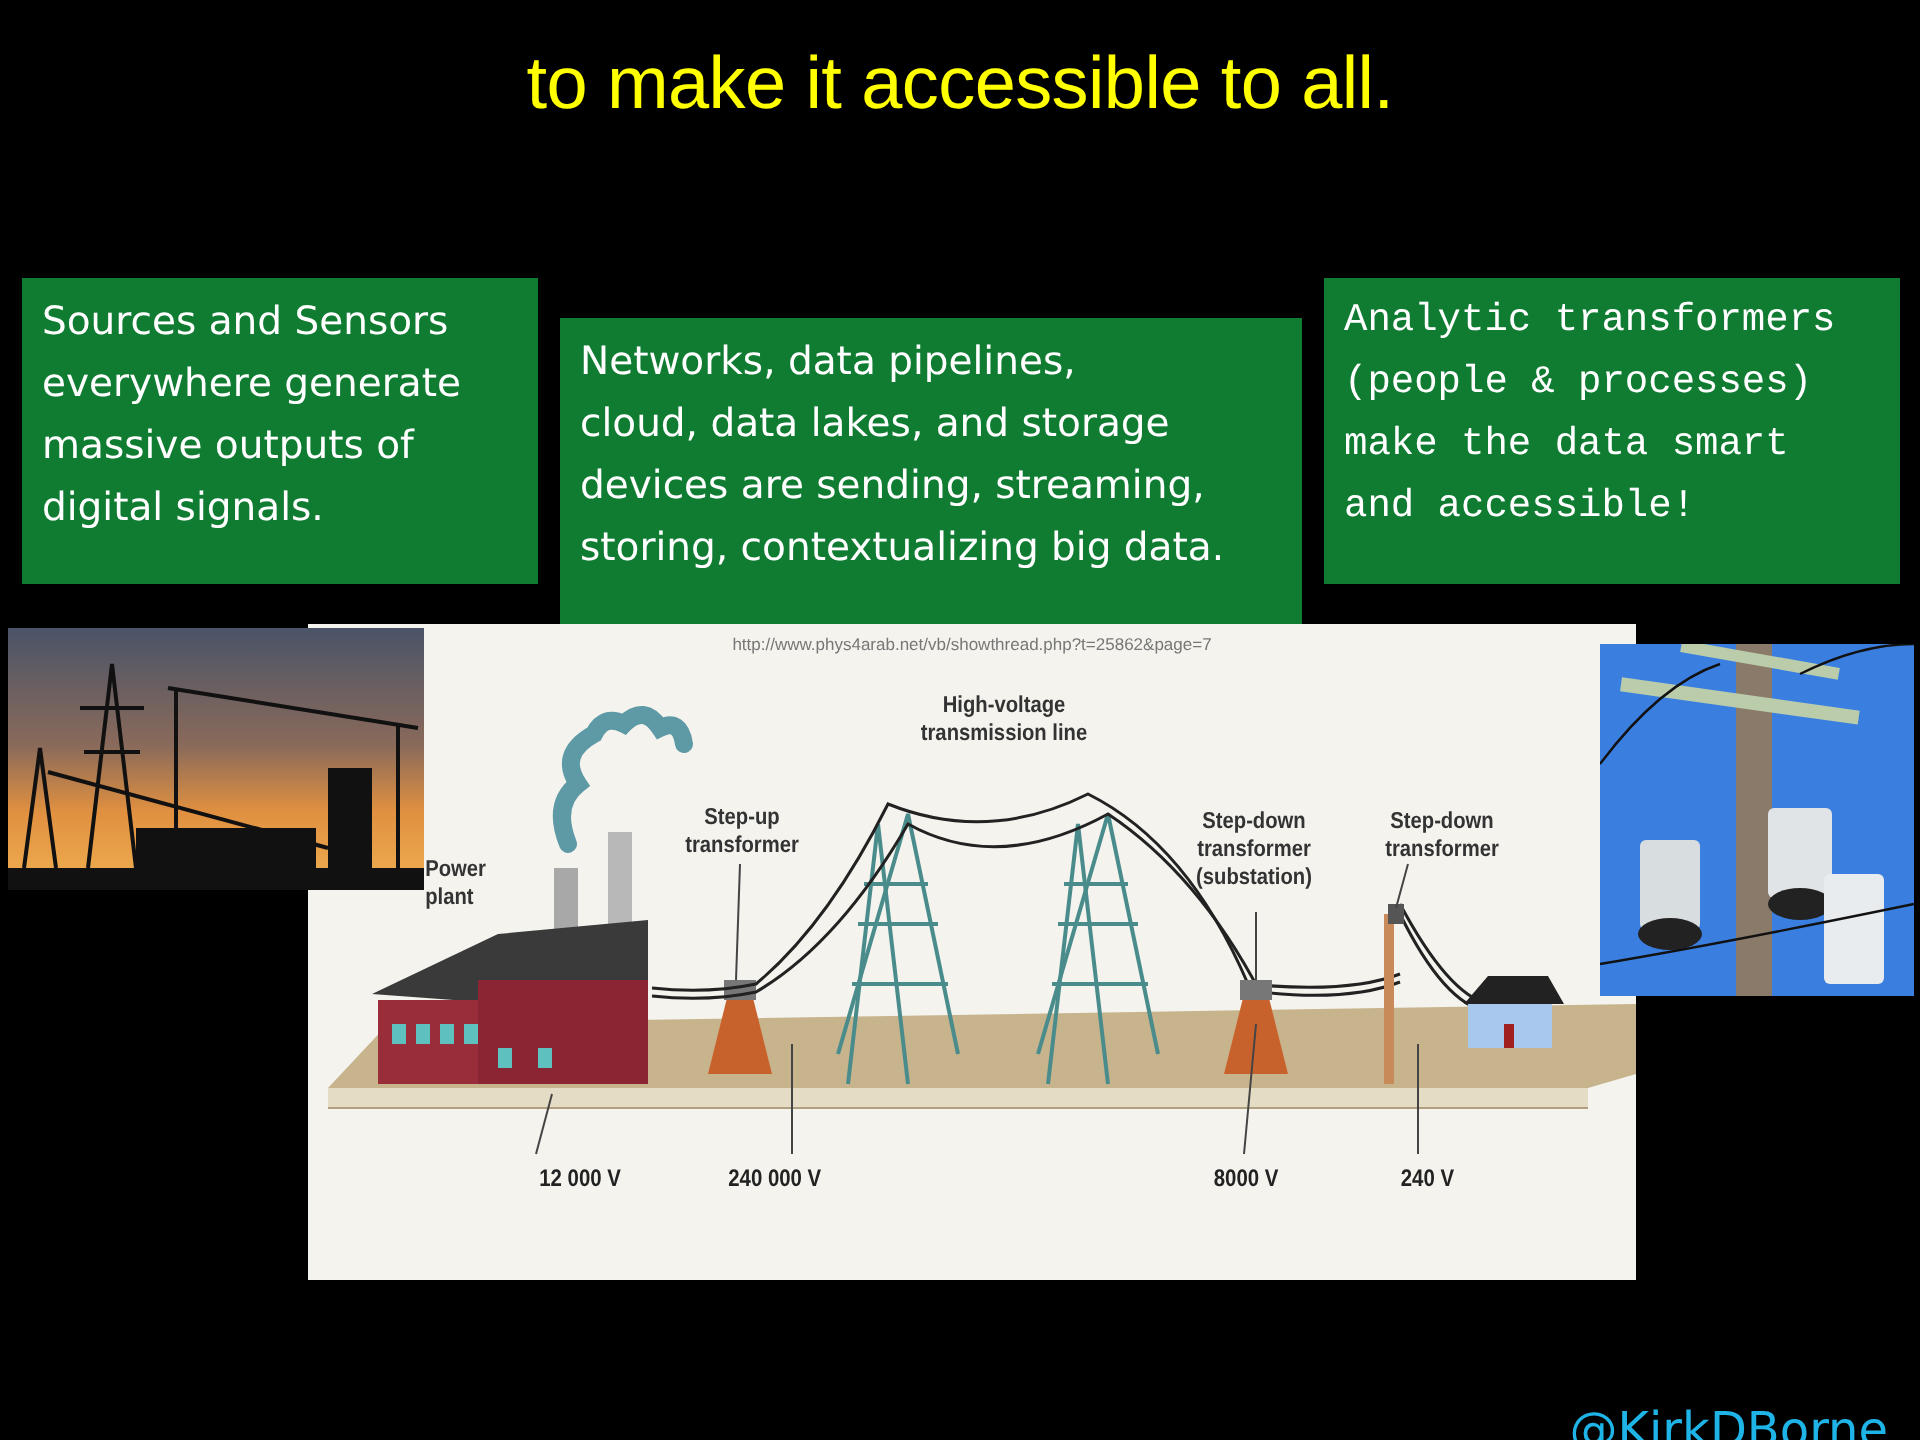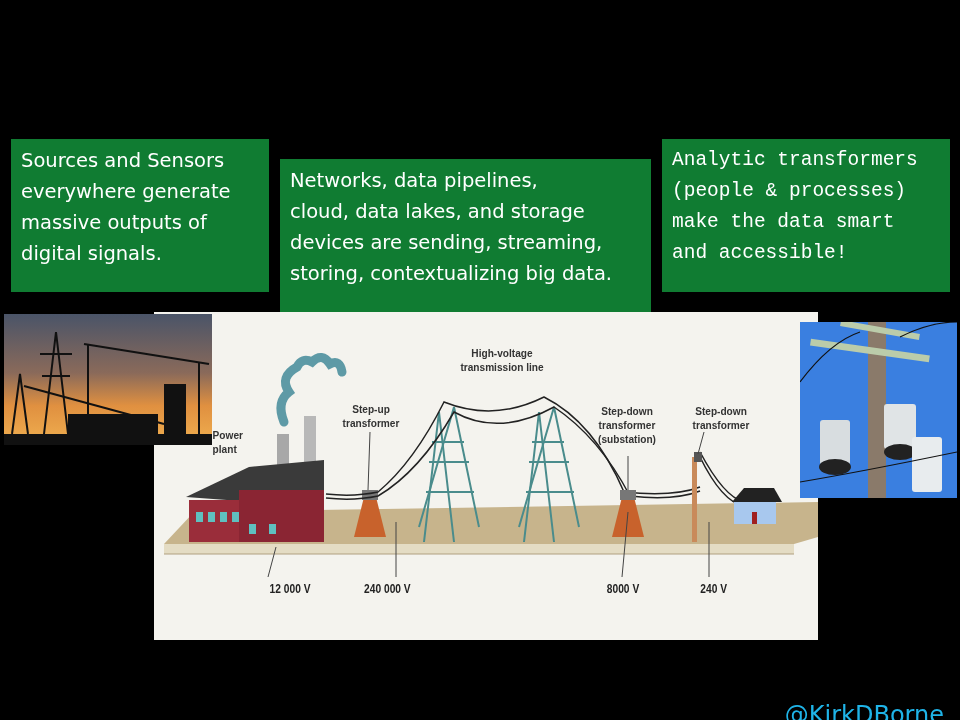--- a/index.html
+++ b/index.html
@@ -14,36 +14,38 @@
   .lbl{position:absolute;font-family:"Liberation Sans",sans-serif;font-weight:bold;font-size:11.5px;color:#333;text-align:center;line-height:14px;white-space:pre-line;transform:scaleX(0.88);}
   .volt{position:absolute;font-family:"Liberation Sans",sans-serif;font-size:12px;color:#222;font-weight:bold;transform:scaleX(0.85);}
   .photo-left{position:absolute;left:4px;top:314px;width:208px;height:131px;overflow:hidden;}
   .photo-right{position:absolute;left:800px;top:322px;width:157px;height:176px;overflow:hidden;background:#3a7fe0;}
   .handle{position:absolute;right:16px;top:700px;color:#1fb4e8;font-family:"DejaVu Sans",sans-serif;font-size:24px;line-height:30px;}
 </style>
 </head>
 <body>
 
 <div class="title">
+  <div>to make it accessible to all.</div>
 </div>
 
 <div class="box box1">Sources and Sensors
 everywhere generate
 massive outputs of
 digital signals.</div>
 <div class="box box2">Networks, data pipelines,
 cloud, data lakes, and storage
 devices are sending, streaming,
 storing, contextualizing big data.</div>
 <div class="box box3">Analytic transformers
 (people &amp; processes)
 make the data smart
 and accessible!</div>
 
 <div class="diagram">
+  <div class="url">http://www.phys4arab.net/vb/showthread.php?t=25862&amp;page=7</div>
   <svg width="664" height="328" style="position:absolute;left:0;top:0">
 
     <polygon points="40,200 664,190 664,225 640,232 10,232" fill="#c7b48c"></polygon>
     <polygon points="10,232 640,232 640,242 10,242" fill="#e4dcc4"></polygon>
     <line x1="10" y1="242" x2="640" y2="242" stroke="#b0a080"></line>
 
     <path d="M130,110 q-8,-20 5,-30 q-10,-15 8,-25 q5,-10 15,-5 q10,-10 18,2 q10,-5 12,8" fill="none" stroke="#5e9aa6" stroke-width="9" stroke-linecap="round"></path>
 
     <rect x="123" y="122" width="12" height="82" fill="#a8a8a8"></rect>
     <rect x="150" y="104" width="12" height="82" fill="#b8b8b8"></rect>

